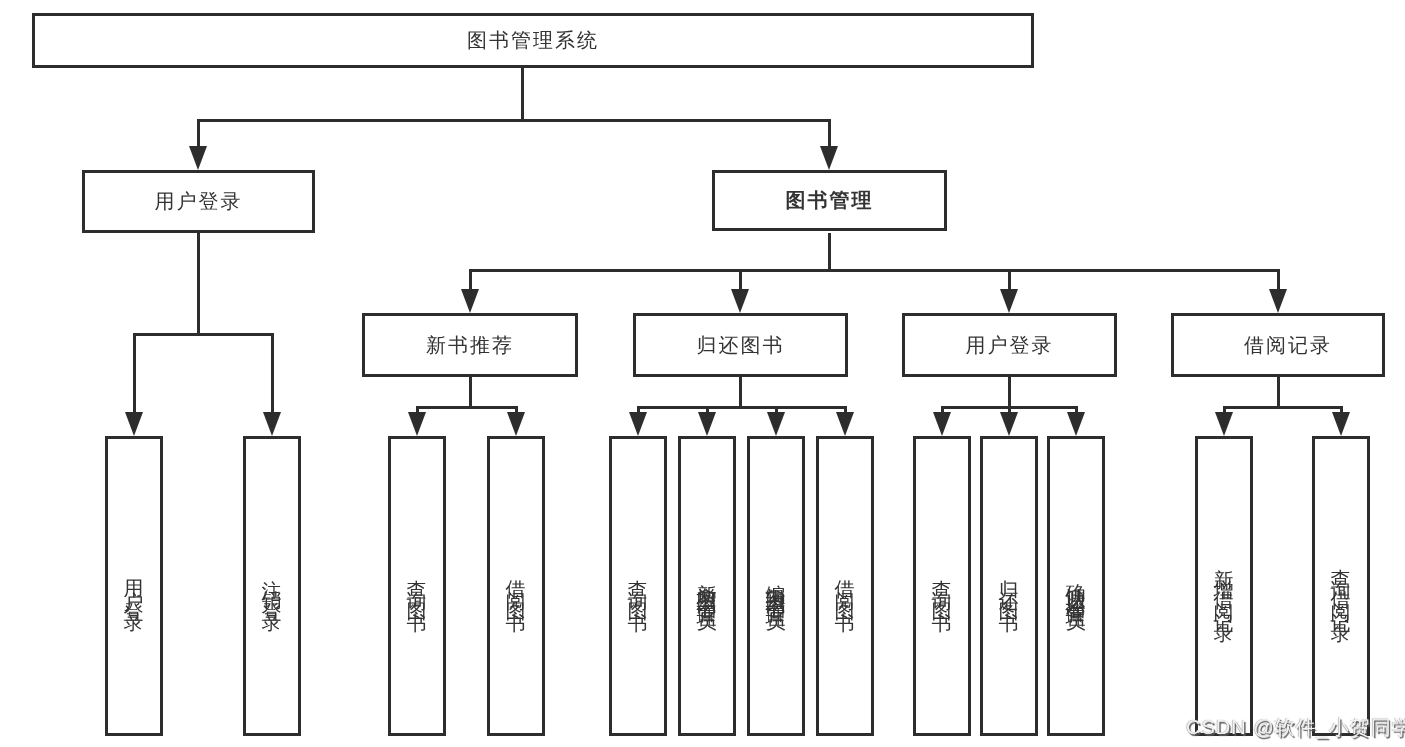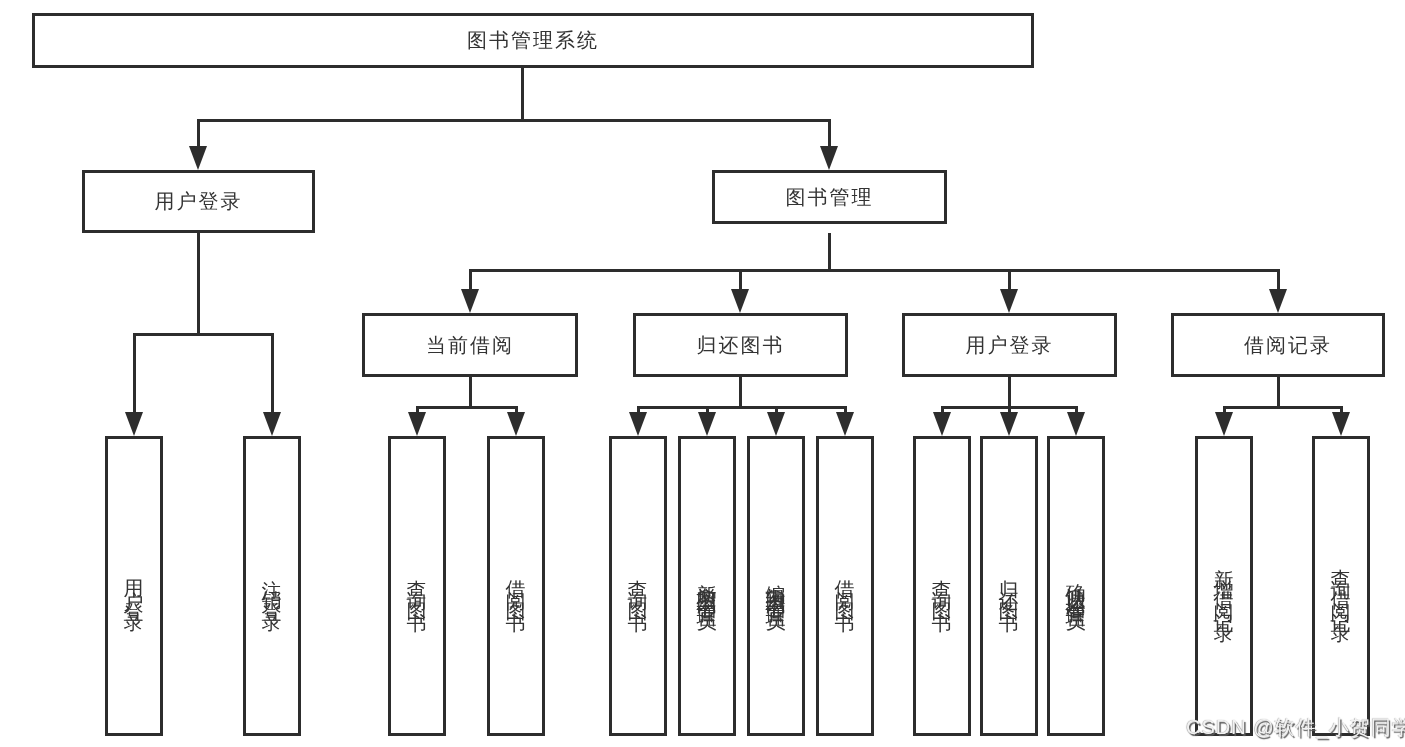--- a/index.html
+++ b/index.html
@@ -65,22 +65,22 @@
     z-index: 10;
   }
 </style>
 </head>
 <body>
 
 <div id="canvas">
   <div id="nodes-layer">
       <div class="node h" style="left: 21px; top: 13px; width: 1002px; height: 55px; margin-left: 11px;">图书管理系统</div>
       <div class="node h" style="left: 82px; top: 170px; width: 233px; height: 63px;">用户登录</div>
-      <div class="node h" style="left: 712px; top: 170px; width: 235px; height: 54px;">图书管理</div>
-      <div class="node h" style="left: 362px; top: 313px; width: 216px; height: 64px;">当前借阅</div>
+      <div class="node h" style="left: 712px; top: 170px; width: 235px; height: 61px; font-weight: bold;">图书管理</div>
+      <div class="node h" style="left: 362px; top: 313px; width: 216px; height: 64px;">新书推荐</div>
       <div class="node h" style="left: 633px; top: 313px; width: 215px; height: 64px;">归还图书</div>
       <div class="node h" style="left: 902px; top: 313px; width: 215px; height: 64px;">用户登录</div>
       <div class="node h" style="left: 1171px; top: 313px; width: 214px; height: 64px; padding-left: 20px;">借阅记录</div>
       <div class="node v" style="left: 105px; top: 436px; width: 58px; height: 300px;">用户登录</div>
       <div class="node v" style="left: 243px; top: 436px; width: 58px; height: 300px;">注销登录</div>
       <div class="node v" style="left: 388px; top: 436px; width: 58px; height: 300px;">查询图书</div>
       <div class="node v" style="left: 487px; top: 436px; width: 58px; height: 300px;">借阅图书</div>
       <div class="node v" style="left: 609px; top: 436px; width: 58px; height: 300px;">查询图书</div>
       <div class="node v dense" style="left: 678px; top: 436px; width: 58px; height: 300px;">新增图书（管理员）</div>
       <div class="node v dense" style="left: 747px; top: 436px; width: 58px; height: 300px;">编辑图书（管理员）</div>

